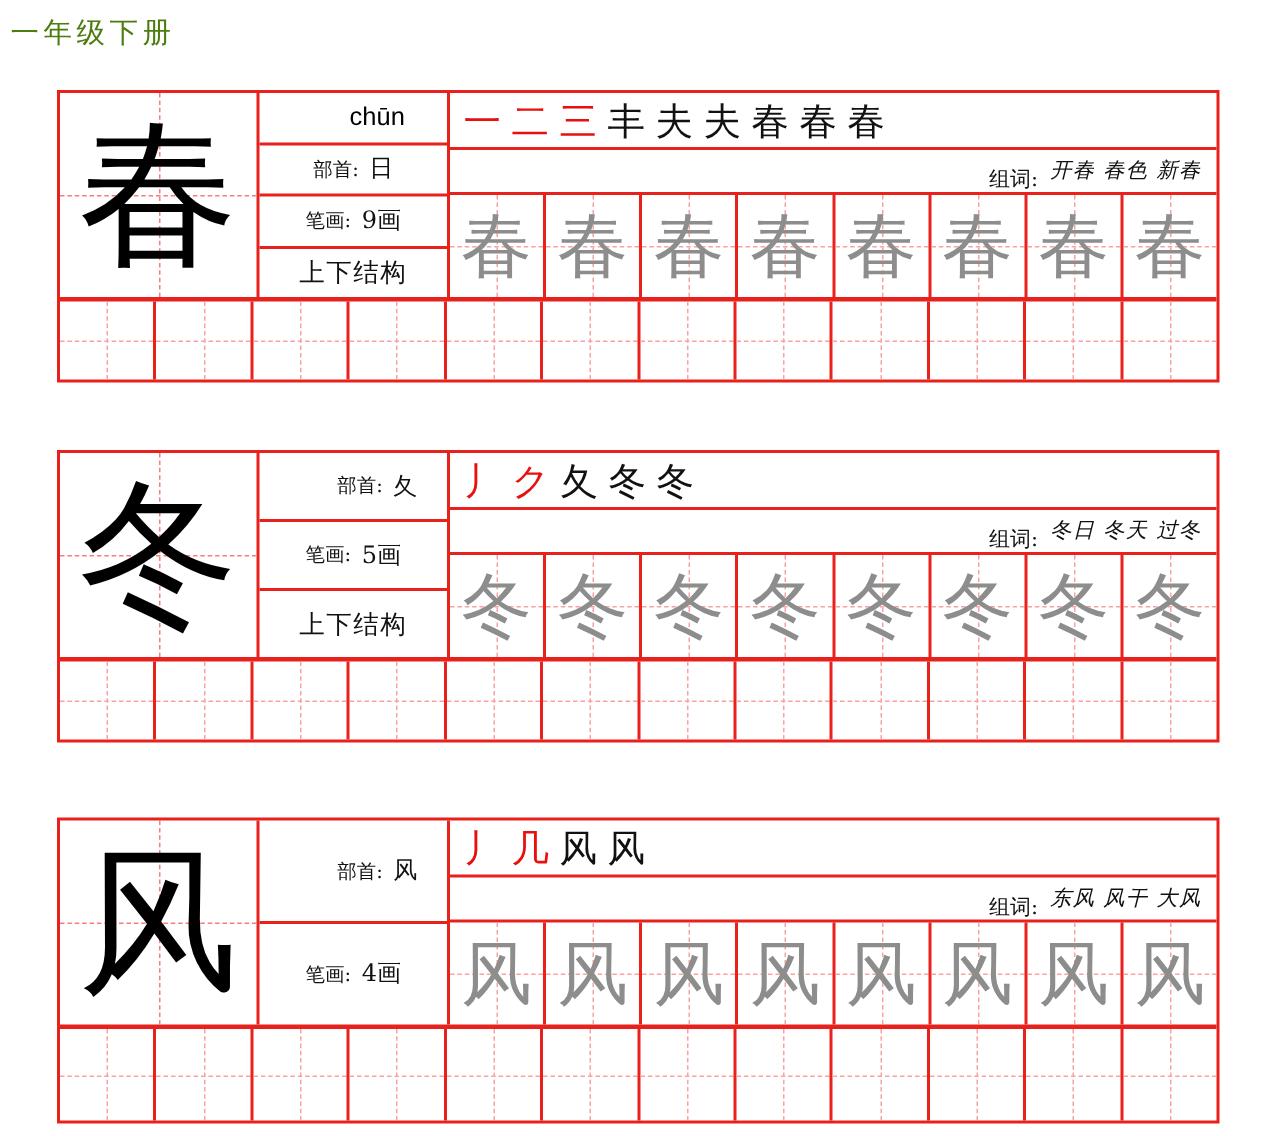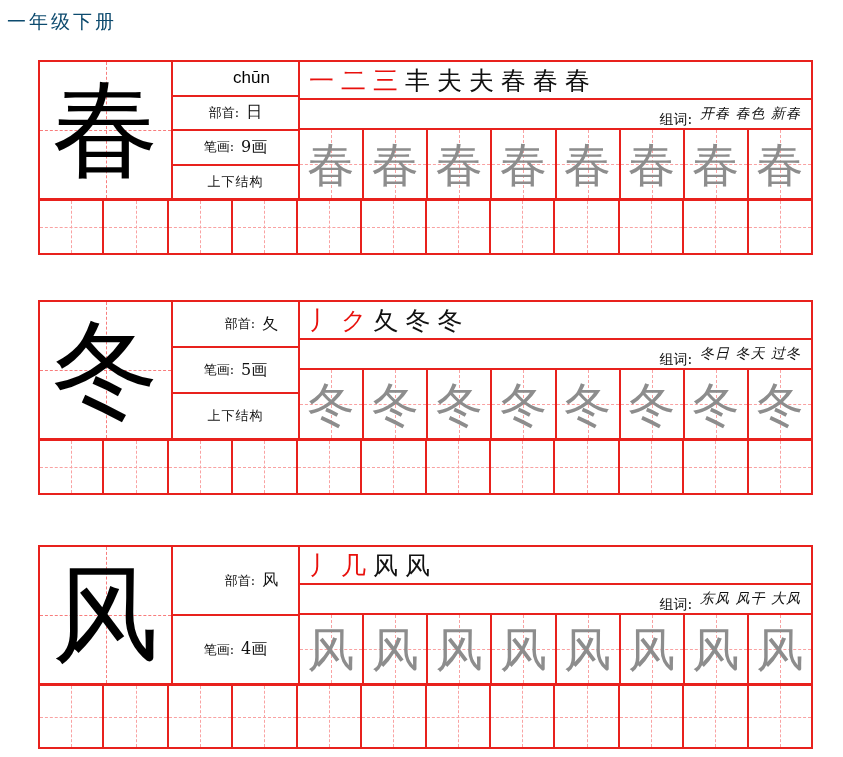--- a/index.html
+++ b/index.html
@@ -11,21 +11,21 @@
     --trace:#8d8d8d;
   }
   *{box-sizing:border-box;margin:0;padding:0;}
   html,body{background:#ffffff;}
   body{
     width:843px;height:757px;position:relative;overflow:hidden;
     font-family:"DejaVu Serif",serif;color:var(--ink);
   }
   .page-title{
     position:absolute;left:7px;top:9px;
-    font-size:19px;letter-spacing:3px;color:#0c4a6e;
+    font-size:19px;letter-spacing:3px;color:#4d7c0f;
   }
   .block{
     position:absolute;left:38px;width:775px;
     border:2px solid var(--red);background:#fff;
   }
   .main{display:flex;height:136px;}
   
   .bigcell{width:131px;flex:none;position:relative;}
   .bigchar{
     position:absolute;inset:0;display:flex;align-items:center;justify-content:center;
@@ -33,21 +33,21 @@
   }
   .gl-v{position:absolute;left:50%;top:0;bottom:0;width:0;border-left:1px dashed var(--dash-red);}
   .gl-h{position:absolute;top:50%;left:0;right:0;height:0;border-top:1px dashed var(--dash-red);}
   
   .infocol{width:127px;flex:none;border-left:2px solid var(--red);display:flex;flex-direction:column;}
   .inforow{flex:1;border-top:2px solid var(--red);display:flex;align-items:center;justify-content:center;white-space:nowrap;}
   .inforow:first-child{border-top:none;margin-left:32px;}
   .pinyin{font-family:"Liberation Sans",sans-serif;font-size:17px;color:#000;}
   .info-label{font-size:13px;}
   .info-value{font-size:16px;margin-left:7px;}
-  .structure{font-size:13px;letter-spacing:1px;}
+  .structure{font-size:17px;letter-spacing:1px;}
   
   .rightcol{flex:1;border-left:2px solid var(--red);display:flex;flex-direction:column;min-width:0;}
   .strokes{height:36px;flex:none;display:flex;align-items:center;padding-left:9px;gap:7px;}
   .stroke-glyph{font-size:25px;line-height:1;color:var(--ink);}
   .stroke-glyph.red{color:var(--stroke-red);}
   .zuci{height:30px;flex:none;border-top:2px solid var(--red);display:flex;align-items:center;justify-content:flex-end;padding-right:10px;font-size:14px;}
   .zuci-label{margin-right:8px;margin-top:11px;}
   .zuci-words{letter-spacing:1px;font-style:italic;}
   .practice{flex:1;border-top:2px solid var(--red);display:flex;}
   .pcell{flex:1;position:relative;border-left:2px solid var(--red);}

